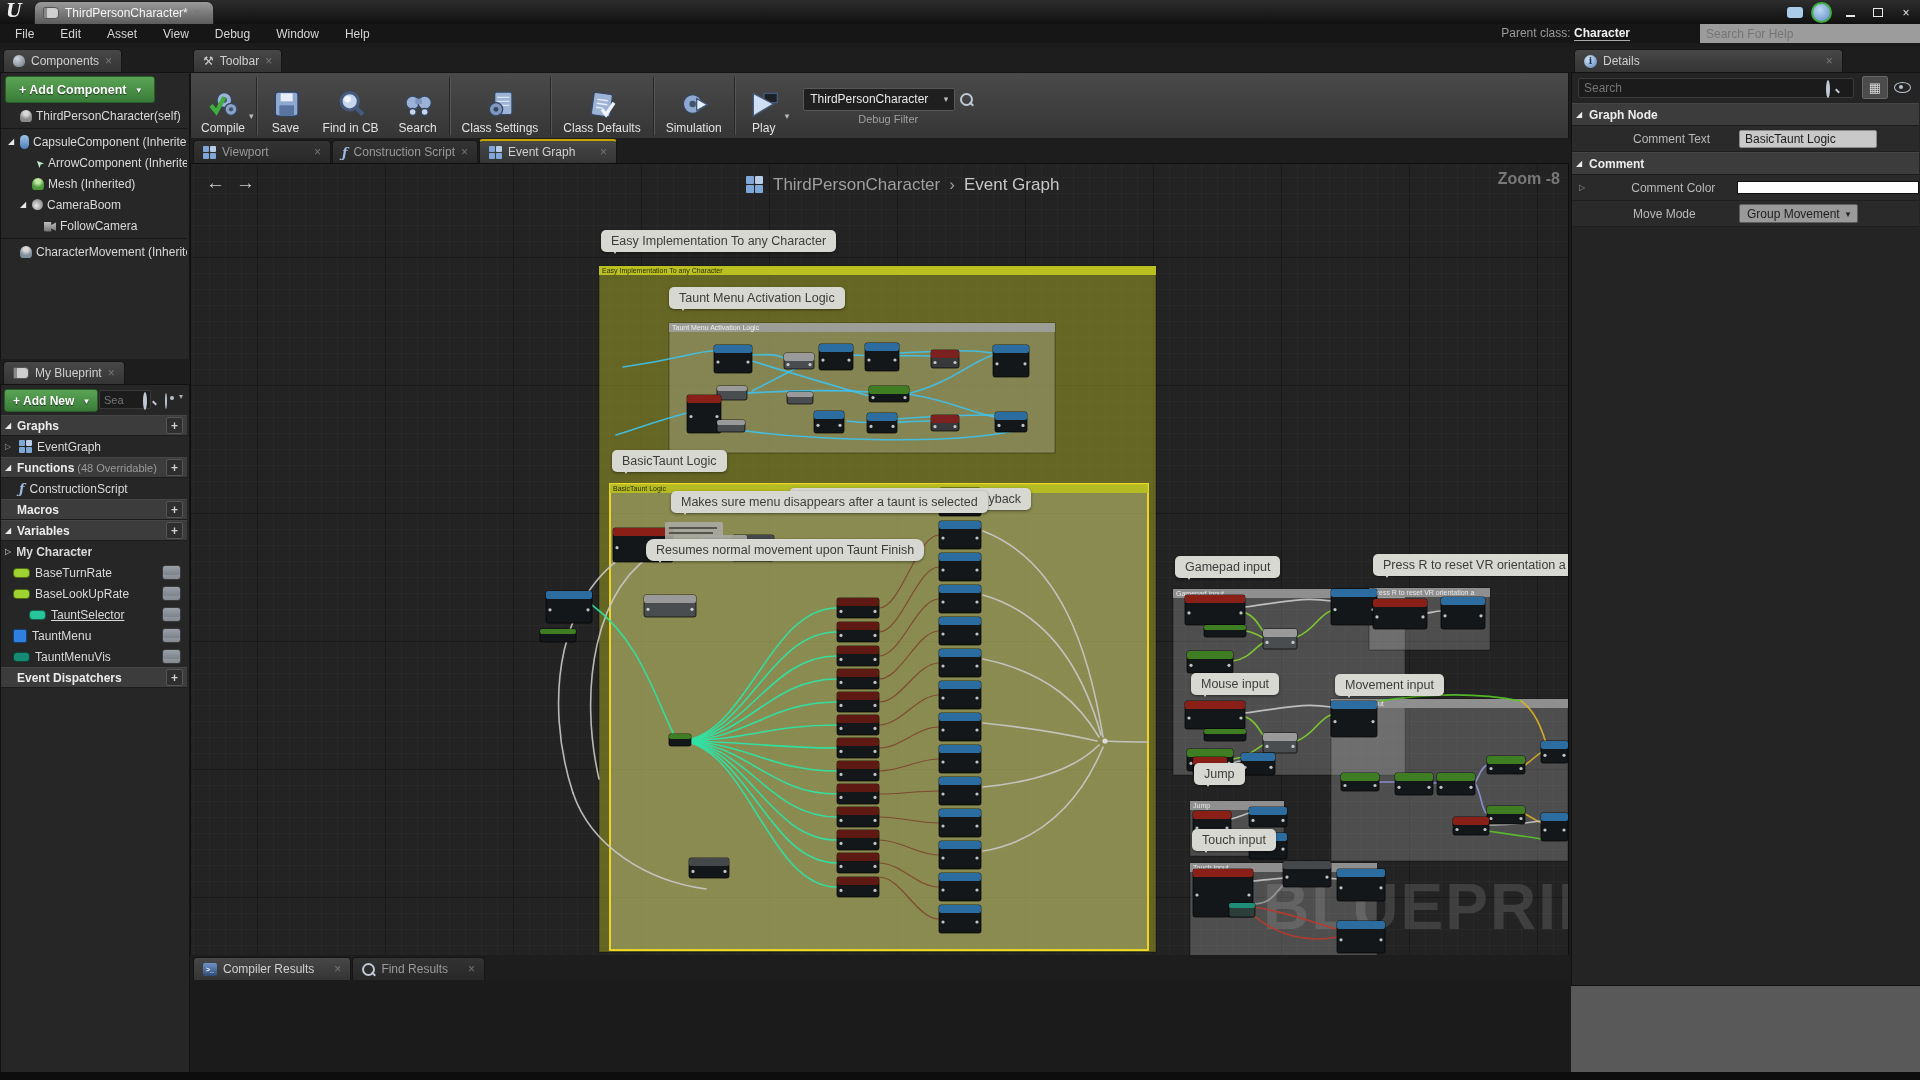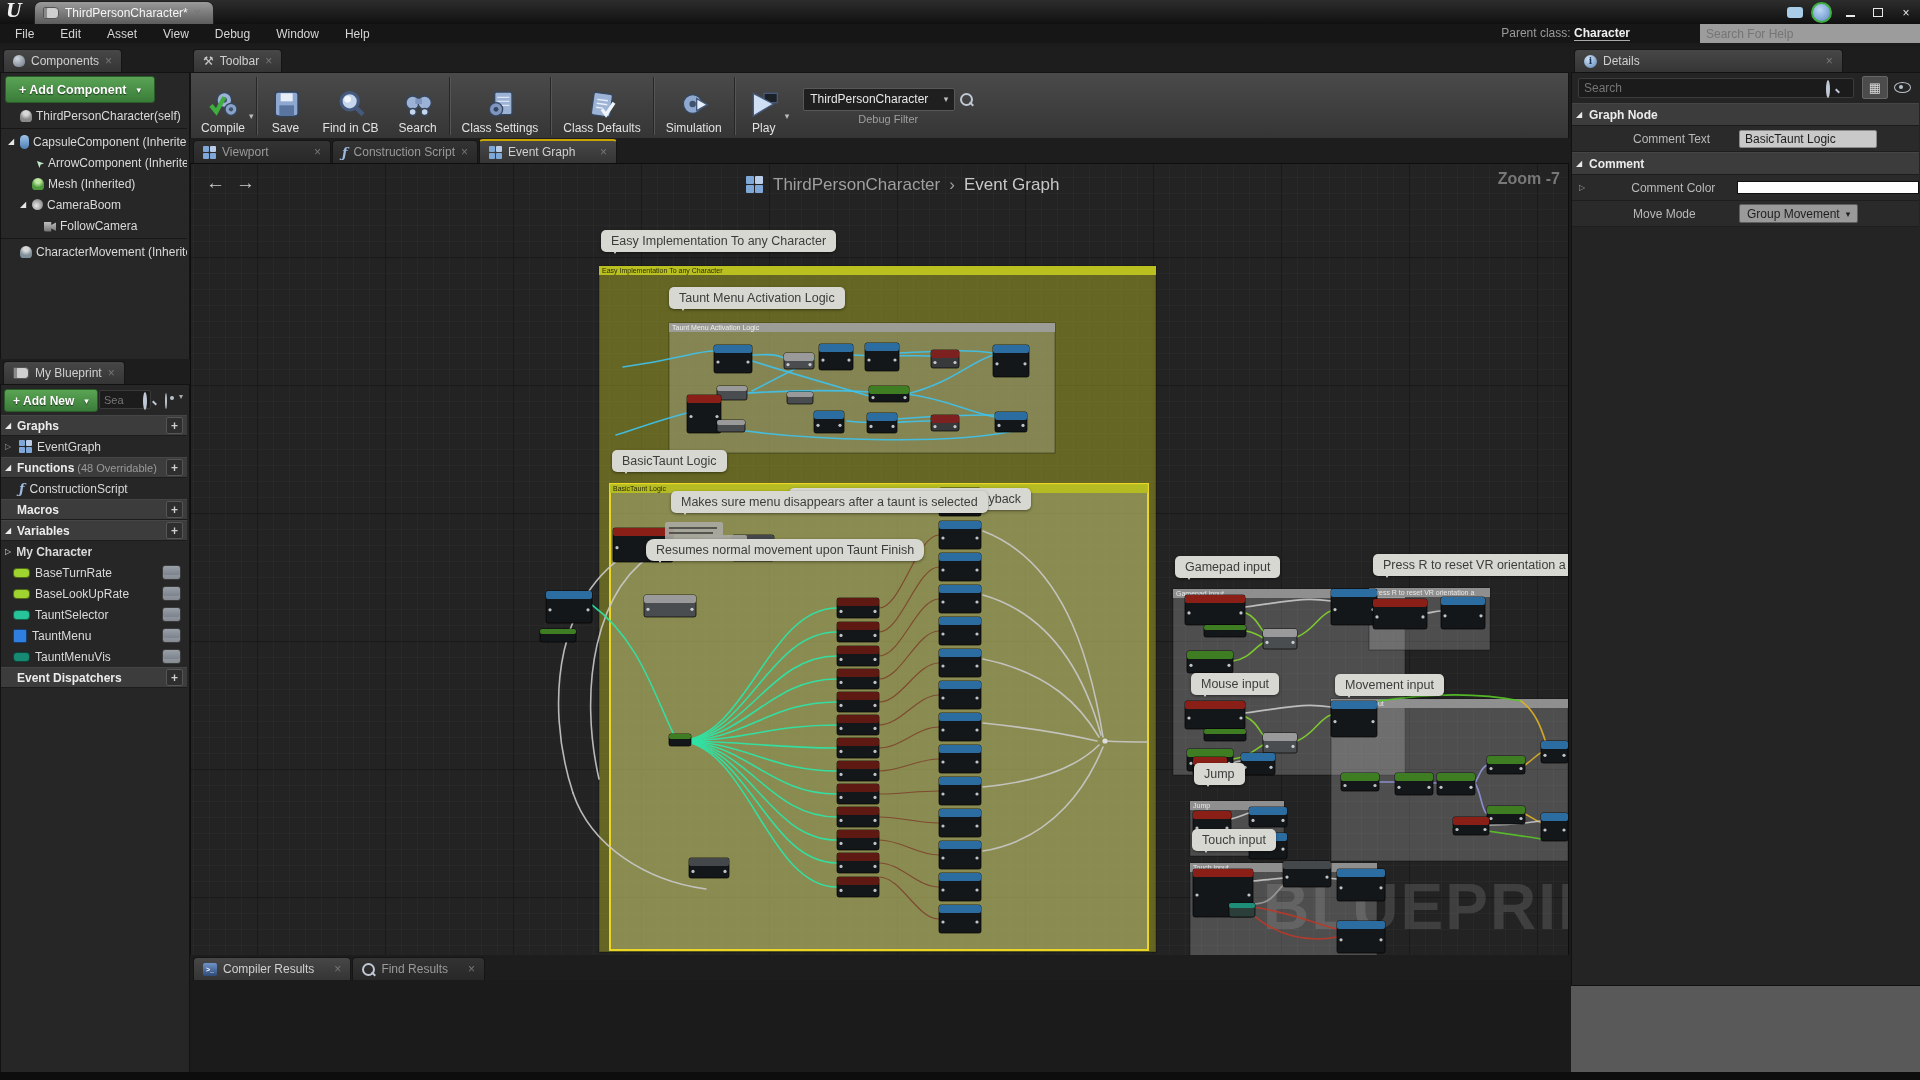--- a/index.html
+++ b/index.html
@@ -290,21 +290,21 @@
         <div class="mbp-row" style="padding-left: 12px;">
           <span class="pill" style="background: rgb(159, 211, 47);"></span>
           <span>BaseTurnRate</span>
           <span class="var-eye"></span>
         </div>
         <div class="mbp-row" style="padding-left: 12px;">
           <span class="pill" style="background: rgb(159, 211, 47);"></span>
           <span>BaseLookUpRate</span>
           <span class="var-eye"></span>
         </div>
-        <div class="mbp-row" style="padding-left: 12px;">
+        <div class="mbp-row" style="padding-left: 28px; text-decoration: underline;">
           <span class="pill" style="background: rgb(39, 196, 154);"></span>
           <span>TauntSelector</span>
           <span class="var-eye"></span>
         </div>
         <div class="mbp-row" style="padding-left: 12px;">
           <span class="sq" style="background: rgb(47, 127, 224);"></span>
           <span>TauntMenu</span>
           <span class="var-eye"></span>
         </div>
         <div class="mbp-row" style="padding-left: 12px;">
@@ -1069,21 +1069,21 @@
       <span class="mini-grid" style="width:18px;height:18px;grid-template-columns:8px 8px;grid-template-rows:8px 8px">
           <i></i>
           <i></i>
           <i></i>
           <i></i>
         </span>
       <span>ThirdPersonCharacter</span>
       <span>›</span>
       <span class="bc2">Event Graph</span>
     </div>
-    <span id="zoom-label">Zoom -7</span>
+    <span id="zoom-label">Zoom -8</span>
   </div>
 
   <div class="tabstrip abs" id="details-strip">
     <div class="ptab">
       <span class="mini-info">i</span>
       <span>Details</span>
       <span class="tab-x" style="margin-left:180px">×</span>
     </div>
   </div>
   <div id="details-body">

